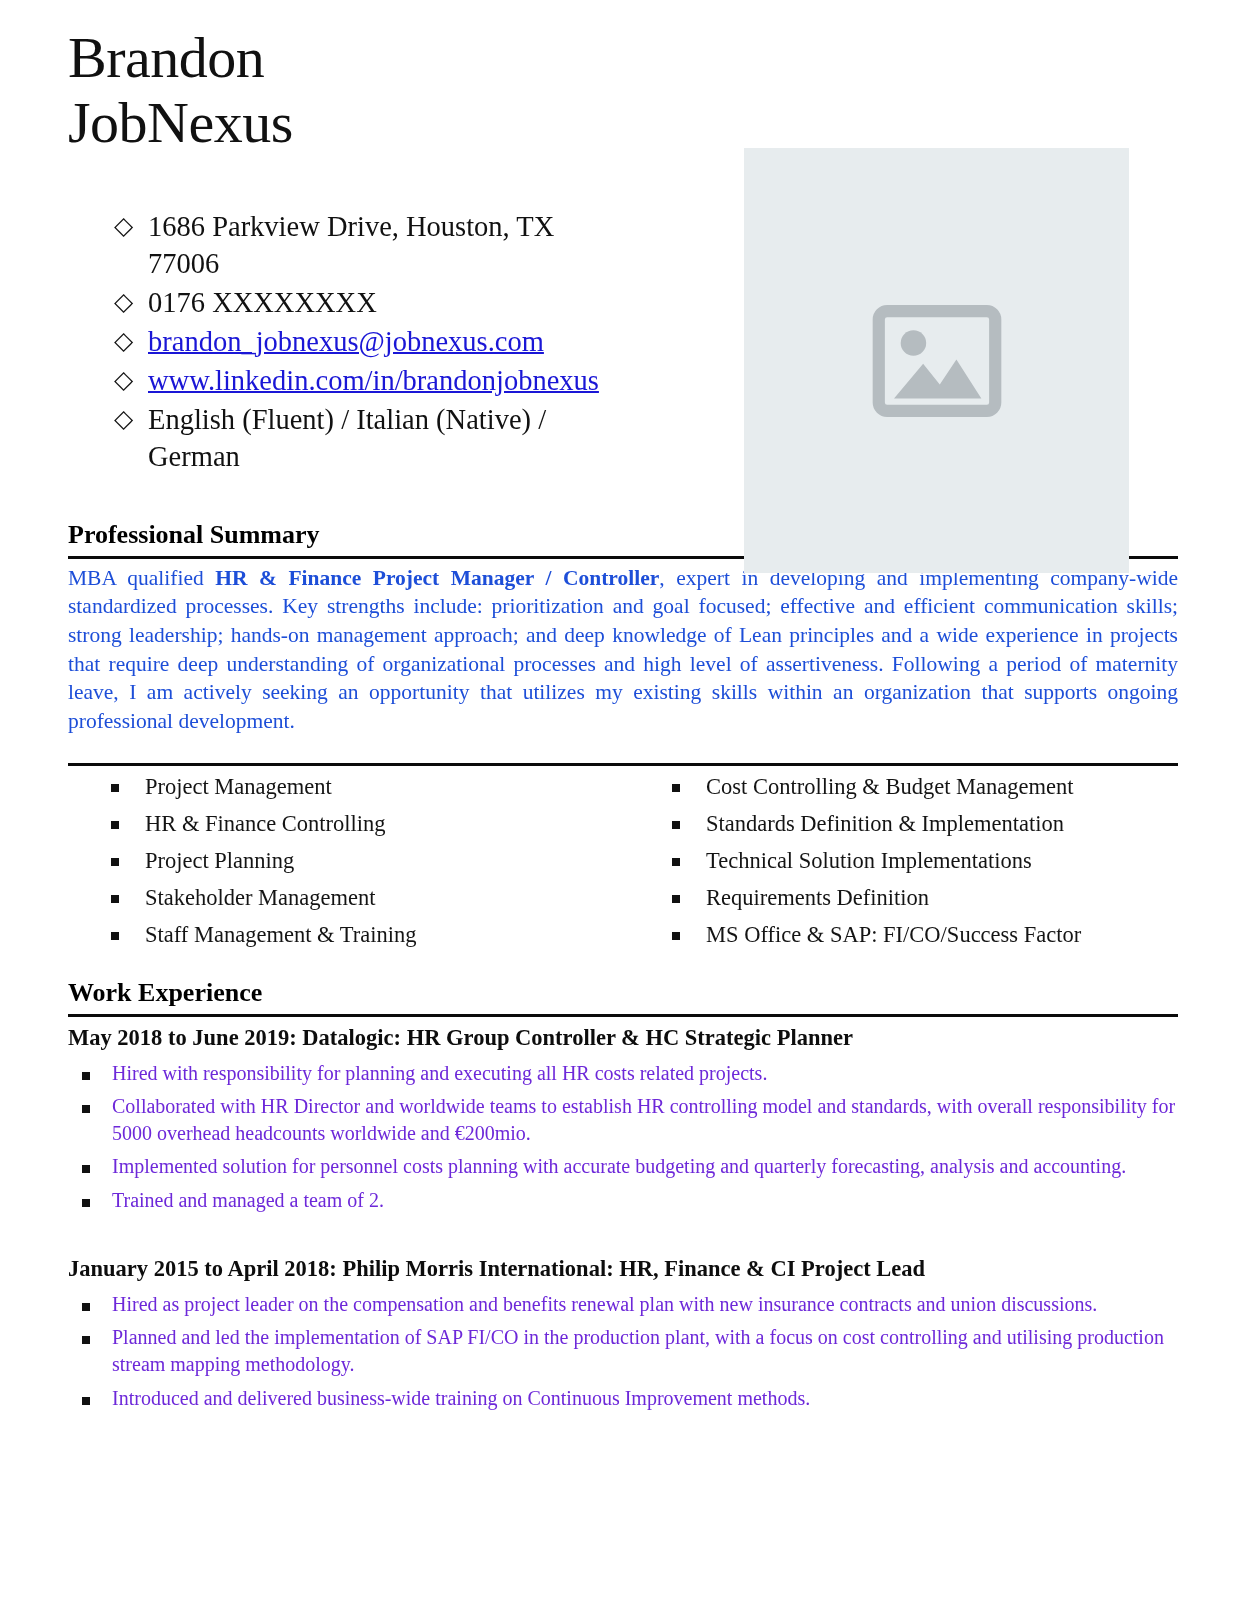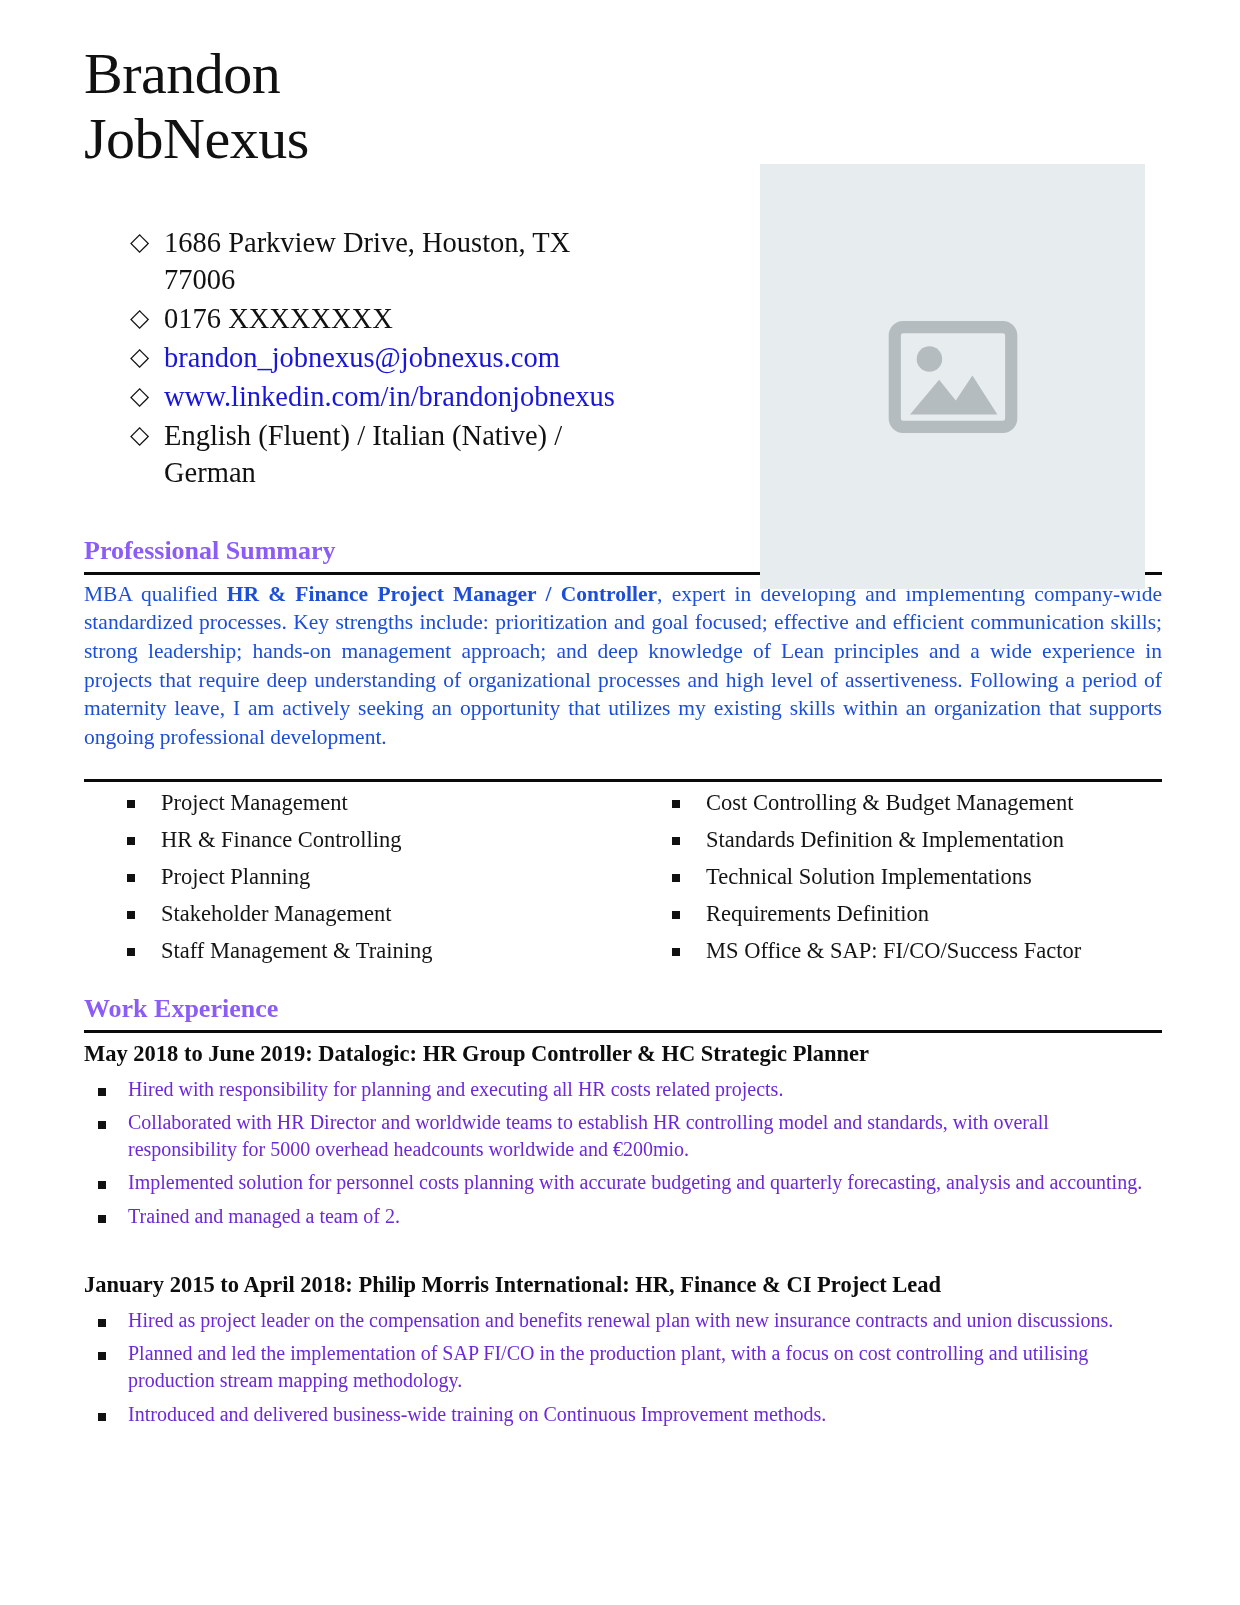--- a/index.html
+++ b/index.html
@@ -14,21 +14,21 @@
     font-family: "Liberation Serif", "DejaVu Serif", serif;
     color: #000000;
     overflow: hidden;
     position: relative;
   }
 
   .page {
     position: relative;
     width: 1240px;
     height: 1605px;
-    padding: 16px;
+    padding: 0;
   }
 
   
   .header {
     position: relative;
     padding: 26px 60px 0 68px;
   }
   .name-block {
     width: 430px;
   }
@@ -58,20 +58,21 @@
   .contact-list li .bullet-diamond {
     position: absolute;
     left: 0;
     top: 0;
     font-size: 25px;
     line-height: 1.42;
     color: #111111;
   }
   .contact-list li.link-item > .txt {
     color: #1a16d6;
+    text-decoration: underline;
     text-underline-offset: 1px;
     word-break: break-all;
   }
 
   
   .photo-box {
     position: absolute;
     left: 744px;
     top: 148px;
     width: 385px;
@@ -86,21 +87,21 @@
     height: 122px;
   }
 
   
   .section {
     padding: 0 62px 0 68px;
   }
   .sec-head {
     font-size: 26px;
     font-weight: bold;
-    color: #8b5cf6;
+    color: #000000;
     line-height: 1.1;
     margin: 0;
     padding: 0 0 2px 0;
   }
   .sec-head.plain {
     color: #111111;
     font-weight: 400;
     font-size: 24px;
   }
   .rule {

